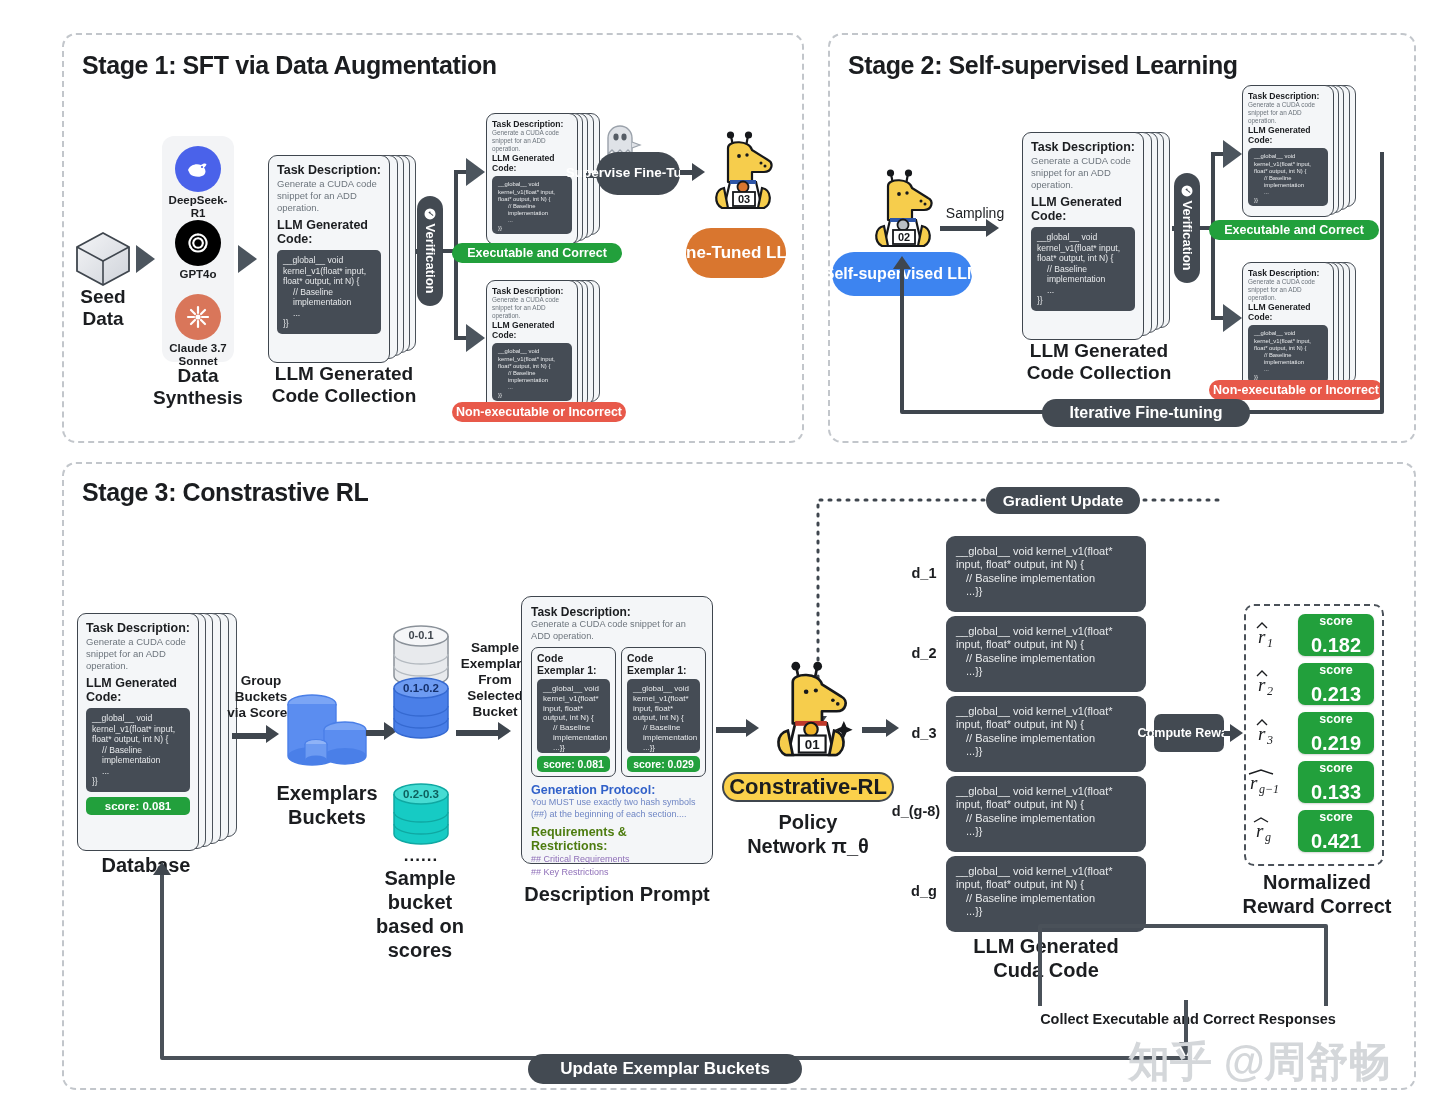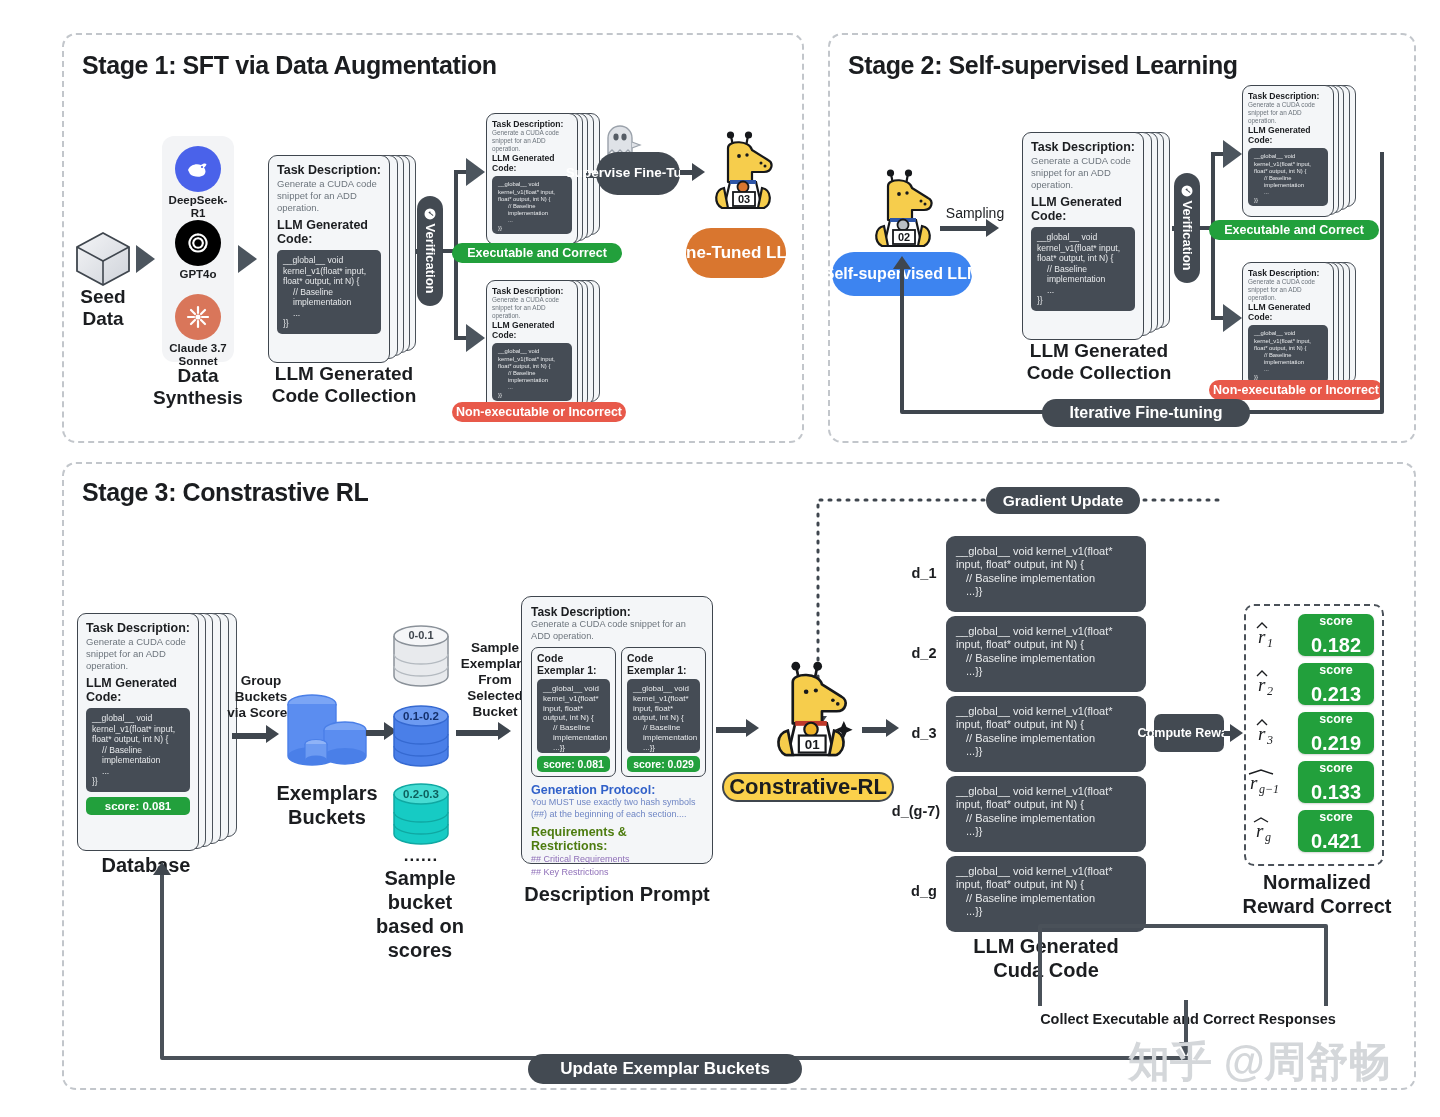--- a/index.html
+++ b/index.html
@@ -590,21 +590,21 @@
 
   <div class="cyl" style="left:390px;top:624px;width:62px;height:64px;">
     <svg width="62" height="64" viewBox="0 0 62 64">
       <path d="M4 12 V52 a27 10 0 0 0 54 0 V12" fill="#e8eaed" stroke="#8a9199" stroke-width="1.5"></path>
       <ellipse cx="31" cy="12" rx="27" ry="10" fill="#f5f6f8" stroke="#8a9199" stroke-width="1.5"></ellipse>
       <path d="M4 30 a27 10 0 0 0 54 0" fill="none" stroke="#b4bac0" stroke-width="1.3"></path>
       <path d="M4 42 a27 10 0 0 0 54 0" fill="none" stroke="#b4bac0" stroke-width="1.3"></path>
       <text x="31" y="15" font-family="Liberation Sans, sans-serif" font-size="11" font-weight="bold" fill="#3f464e" text-anchor="middle">0-0.1</text>
     </svg>
   </div>
-  <div class="cyl" style="left:390px;top:704px;width:62px;height:64px;">
+  <div class="cyl" style="left:390px;top:676px;width:62px;height:64px;">
     <svg width="62" height="64" viewBox="0 0 62 64">
       <path d="M4 12 V52 a27 10 0 0 0 54 0 V12" fill="#4a7fe8" stroke="#3569d1" stroke-width="1.5"></path>
       <ellipse cx="31" cy="12" rx="27" ry="10" fill="#6d9bf2" stroke="#3569d1" stroke-width="1.5"></ellipse>
       <path d="M4 30 a27 10 0 0 0 54 0" fill="none" stroke="#3569d1" stroke-width="1.3"></path>
       <path d="M4 42 a27 10 0 0 0 54 0" fill="none" stroke="#3569d1" stroke-width="1.3"></path>
       <text x="31" y="16" font-family="Liberation Sans, sans-serif" font-size="11.5" font-weight="bold" fill="#14306b" text-anchor="middle">0.1-0.2</text>
     </svg>
   </div>
   <div class="cyl" style="left:390px;top:782px;width:62px;height:64px;">
     <svg width="62" height="64" viewBox="0 0 62 64">
@@ -687,20 +687,21 @@
       <path d="M18 58 C8 60 8 74 16 78 L22 78 Z" fill="#f6cd4c" stroke="#16181b" stroke-width="2.2"></path>
       <path d="M56 58 C66 60 66 74 58 78 L52 78 Z" fill="#f6cd4c" stroke="#16181b" stroke-width="2.2"></path>
       <rect x="27" y="62" width="22" height="14" fill="#fff" stroke="#16181b" stroke-width="1.8"></rect>
       <text x="38" y="73" font-family="Liberation Sans, sans-serif" font-size="11" font-weight="bold" fill="#16181b" text-anchor="middle">01</text>
       <g fill="#16181b">
           <path d="M64 50 l2.2 5 5 2.2 -5 2.2 -2.2 5 -2.2 -5 -5 -2.2 5 -2.2z"></path>
         </g>
     </svg>
   </div>
   <div class="pill pill-yellow" style="left:722px;top:772px;width:172px;height:30px;font-size:22px;">Constrative-RL</div>
+  <div class="lbl" style="left:740px;top:810px;width:136px;font-size:20px;line-height:1.2;">Policy Network π_θ</div>
 
   <div class="arrow">
     <div class="bar" style="left:862px;top:727px;width:28px;height:6px;"></div>
     <div class="head" style="left:886px;top:719px;"></div>
   </div>
 
   <div class="lbl" style="left:902px;top:565px;width:44px;font-size:14.5px;">d_1</div>
   <div class="abs codebox" style="left:946px;top:536px;width:200px;height:76px;font-size:11px;border-radius:9px;padding:9px 10px;">
     <div>__global__ void kernel_v1(float*</div>
     <div>input, float* output, int N) {</div>
@@ -717,21 +718,21 @@
   </div>
 
   <div class="lbl" style="left:902px;top:725px;width:44px;font-size:14.5px;">d_3</div>
   <div class="abs codebox" style="left:946px;top:696px;width:200px;height:76px;font-size:11px;border-radius:9px;padding:9px 10px;">
     <div>__global__ void kernel_v1(float*</div>
     <div>input, float* output, int N) {</div>
     <div class="ind">// Baseline implementation</div>
     <div class="ind">...}}</div>
   </div>
 
-  <div class="lbl" style="left:886px;top:803px;width:60px;font-size:14.5px;">d_(g-7)</div>
+  <div class="lbl" style="left:886px;top:803px;width:60px;font-size:14.5px;">d_(g-8)</div>
   <div class="abs codebox" style="left:946px;top:776px;width:200px;height:76px;font-size:11px;border-radius:9px;padding:9px 10px;">
     <div>__global__ void kernel_v1(float*</div>
     <div>input, float* output, int N) {</div>
     <div class="ind">// Baseline implementation</div>
     <div class="ind">...}}</div>
   </div>
 
   <div class="lbl" style="left:902px;top:883px;width:44px;font-size:14.5px;">d_g</div>
   <div class="abs codebox" style="left:946px;top:856px;width:200px;height:76px;font-size:11px;border-radius:9px;padding:9px 10px;">
     <div>__global__ void kernel_v1(float*</div>

